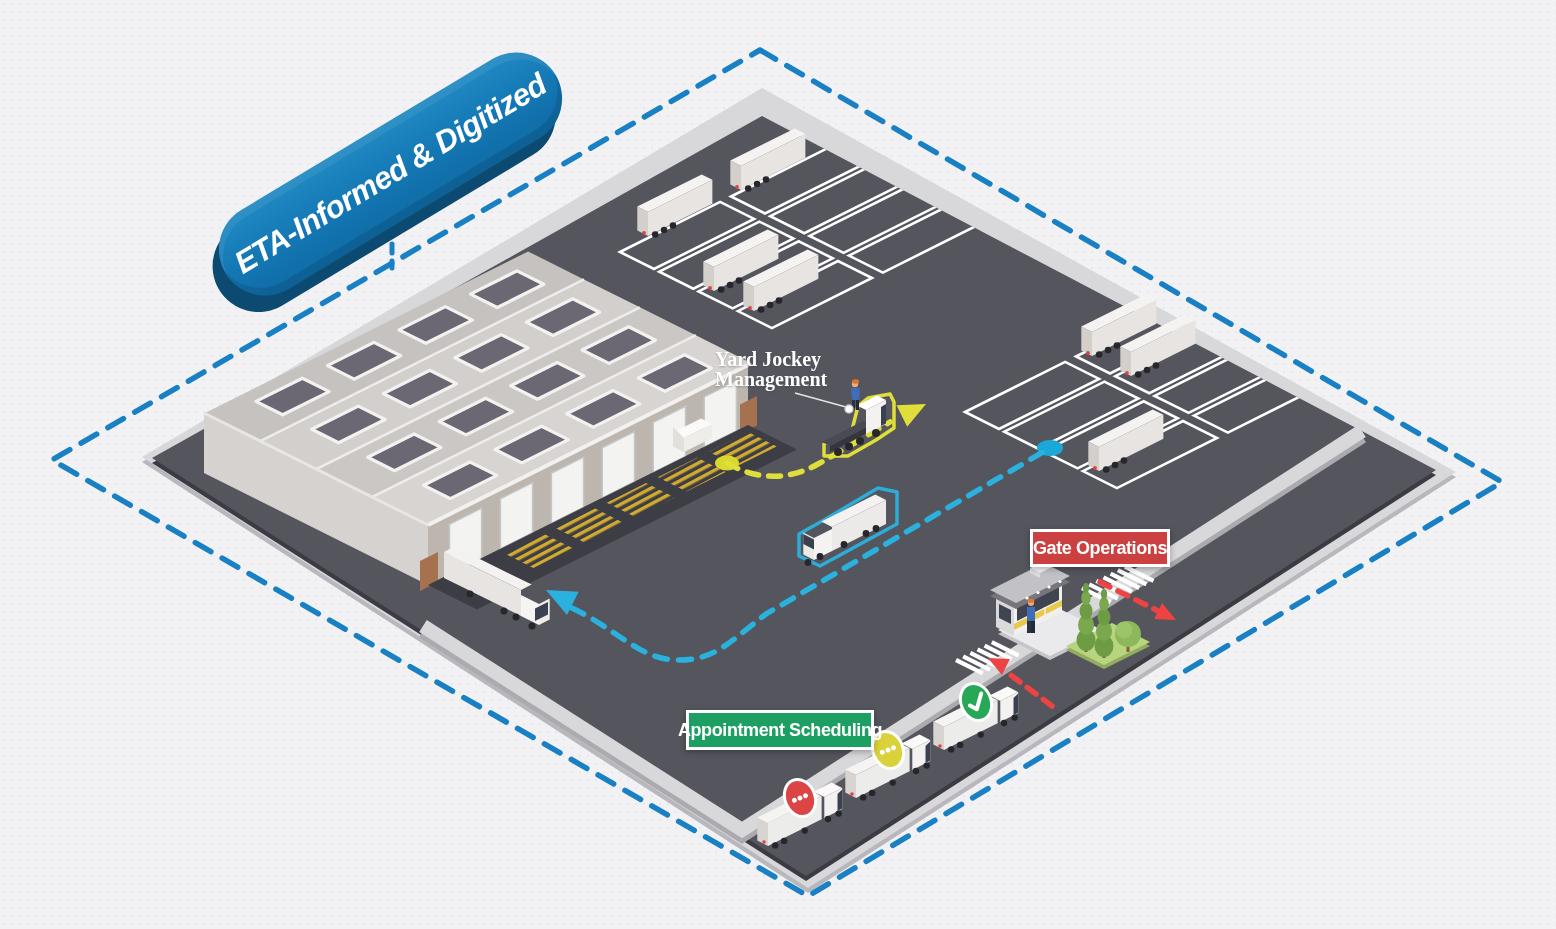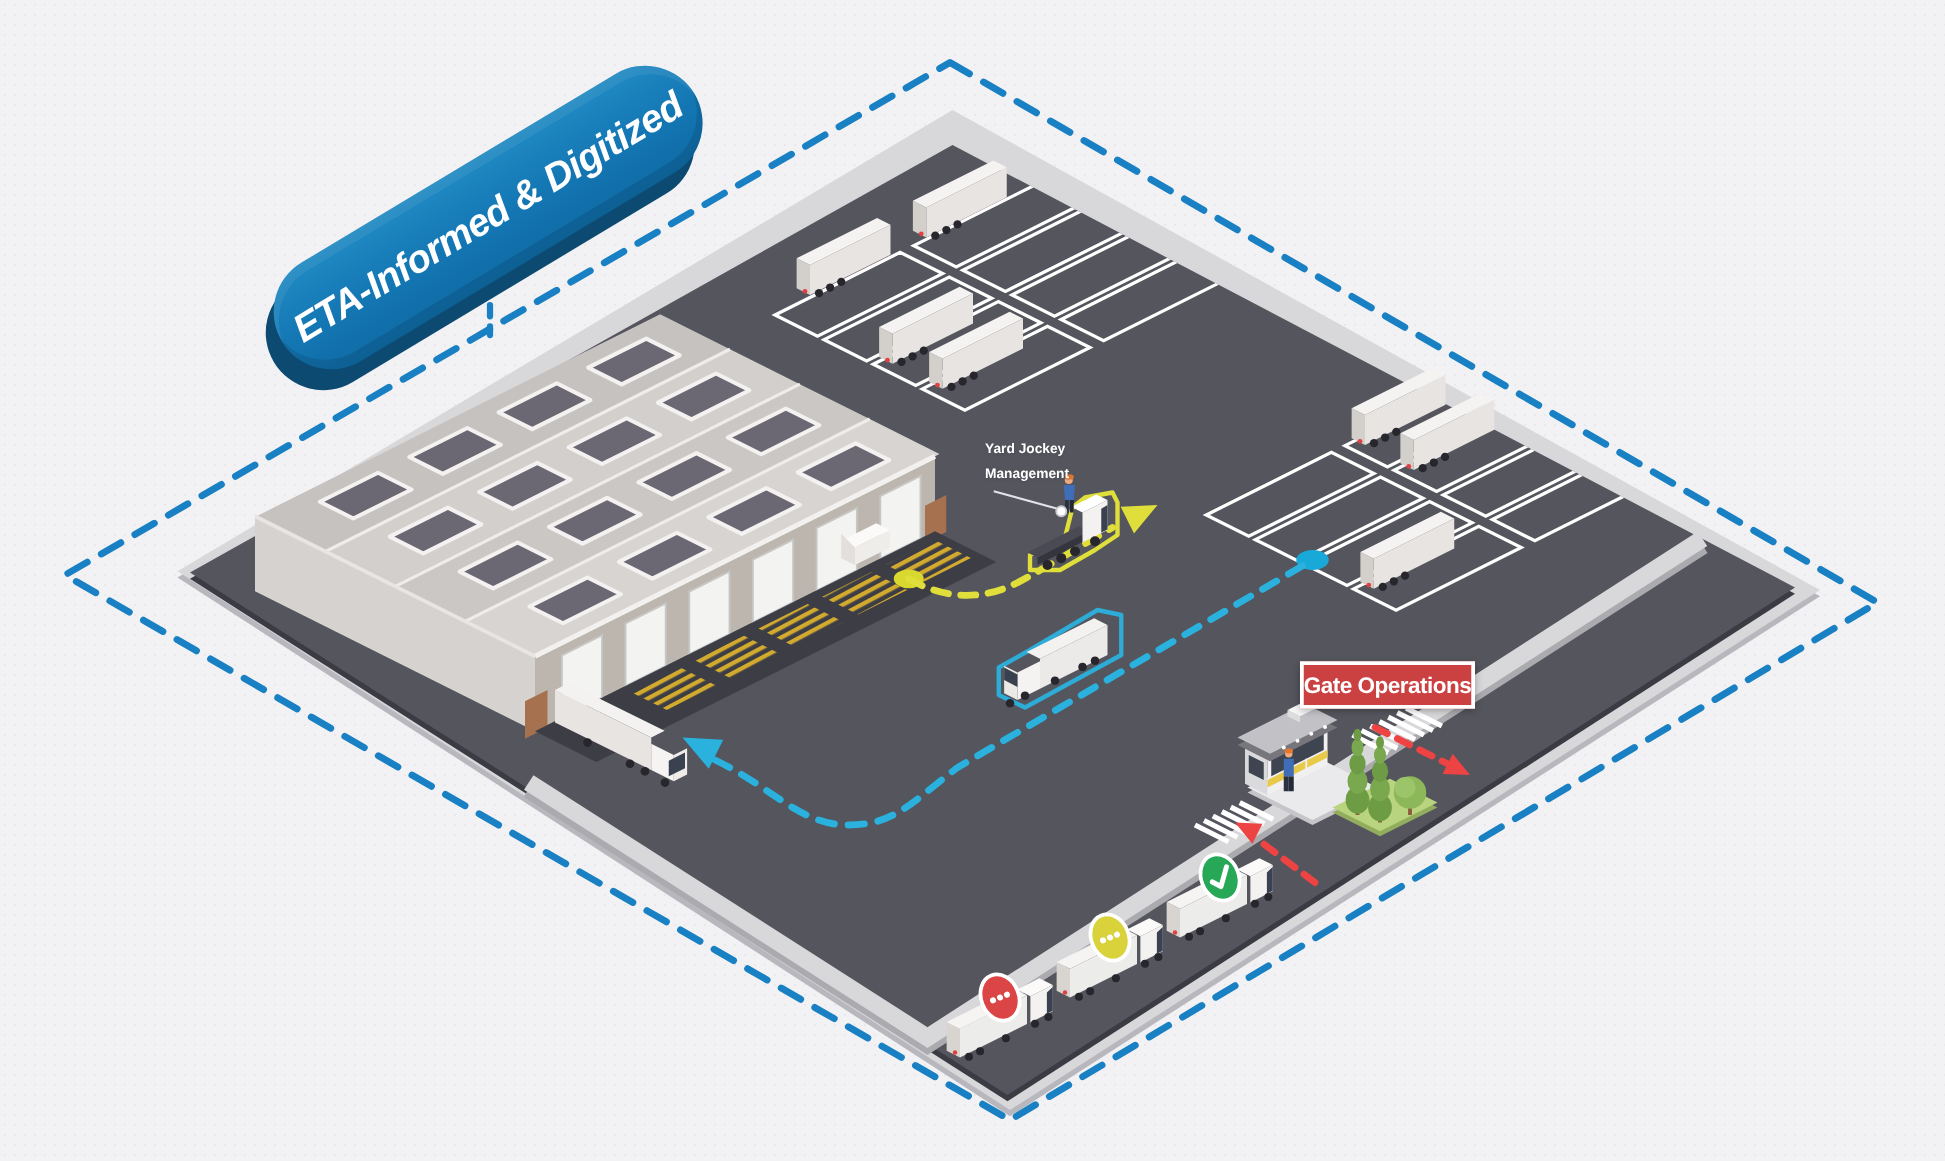--- a/index.html
+++ b/index.html
@@ -18,26 +18,27 @@
     letter-spacing:-0.4px;
   }
   .tag.dock{
     left:430px;top:355px;width:152px;height:39px;
     background:linear-gradient(115deg,#d8dc40 0%,var(--dock_label_bg) 55%,#b8bf12 100%);
     color:var(--dock_label_text);font-size:19px;
     box-shadow:0 1px 3px rgba(0,0,0,.25);
   }
   .tag.bordered{border:3px solid #fff;color:var(--label_text);box-shadow:0 2px 6px rgba(0,0,0,.3);}
   .tag.yardm{left:896px;top:294px;width:148px;height:34px;background:var(--yard_label_bg);font-size:19px;}
-  .tag.gate{left:1030px;top:529px;width:134px;height:32px;background:var(--gate_label_bg);font-size:18px;margin-left:10px;}
+  .tag.gate{left:1030px;top:529px;width:134px;height:32px;background:var(--gate_label_bg);font-size:18px;}
   .tag.appt{left:686px;top:710px;width:182px;height:34px;background:var(--appointment_label_bg);font-size:18px;}
   .jockey{
-    position:absolute;z-index:2;left:788px;top:350px;color:#fff;
-    font-weight:700;font-size:11px;line-height:19.5px;text-align:left;
+    position:absolute;z-index:2;left:715px;top:350px;color:#fff;
+    font-weight:700;font-size:20px;line-height:19.5px;text-align:left;
     text-shadow:0 1px 2px rgba(60,60,70,.35);
+    font-family:Liberation Serif, serif;
   }
   .banner-wrap{
     position:absolute;z-index:3;left:198px;top:128px;width:385px;height:92px;
     transform:rotate(-31deg);transform-origin:center;
   }
   .banner-shadow{
     position:absolute;inset:0;transform:translate(-14px,11px);
     background:var(--banner_side);border-radius:46px;
   }
   .banner-face{
@@ -451,19 +452,20 @@
     </svg>
 
   <div class="banner-wrap">
     <div class="banner-shadow"></div>
     <div class="banner-face">
       <span>ETA-Informed &amp; Digitized</span>
     </div>
   </div>
 
   <div class="tag bordered gate">Gate Operations</div>
+  <div class="tag bordered appt">Appointment Scheduling</div>
 
   <div class="jockey">
     <div>Yard Jockey</div>
     <div>Management</div>
   </div>
 
 </div>
 
 </body></html>

